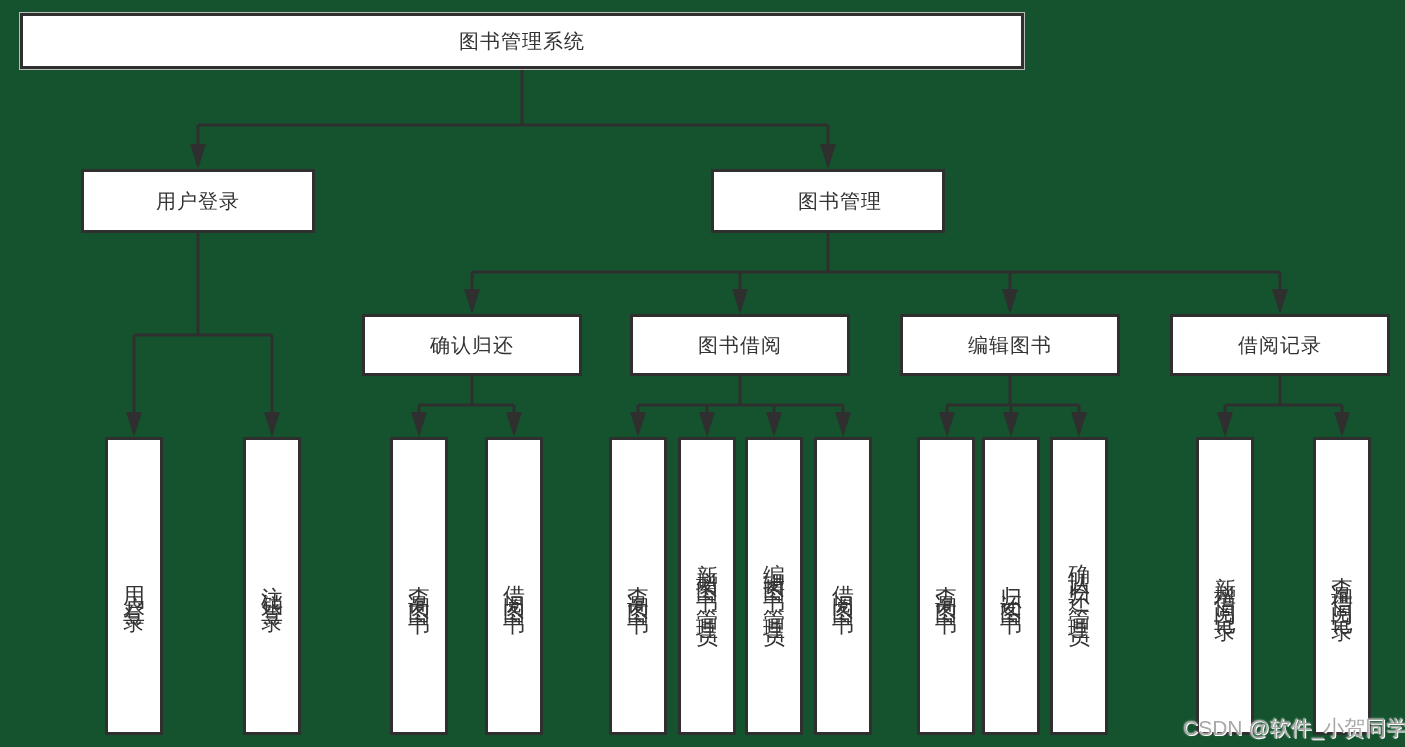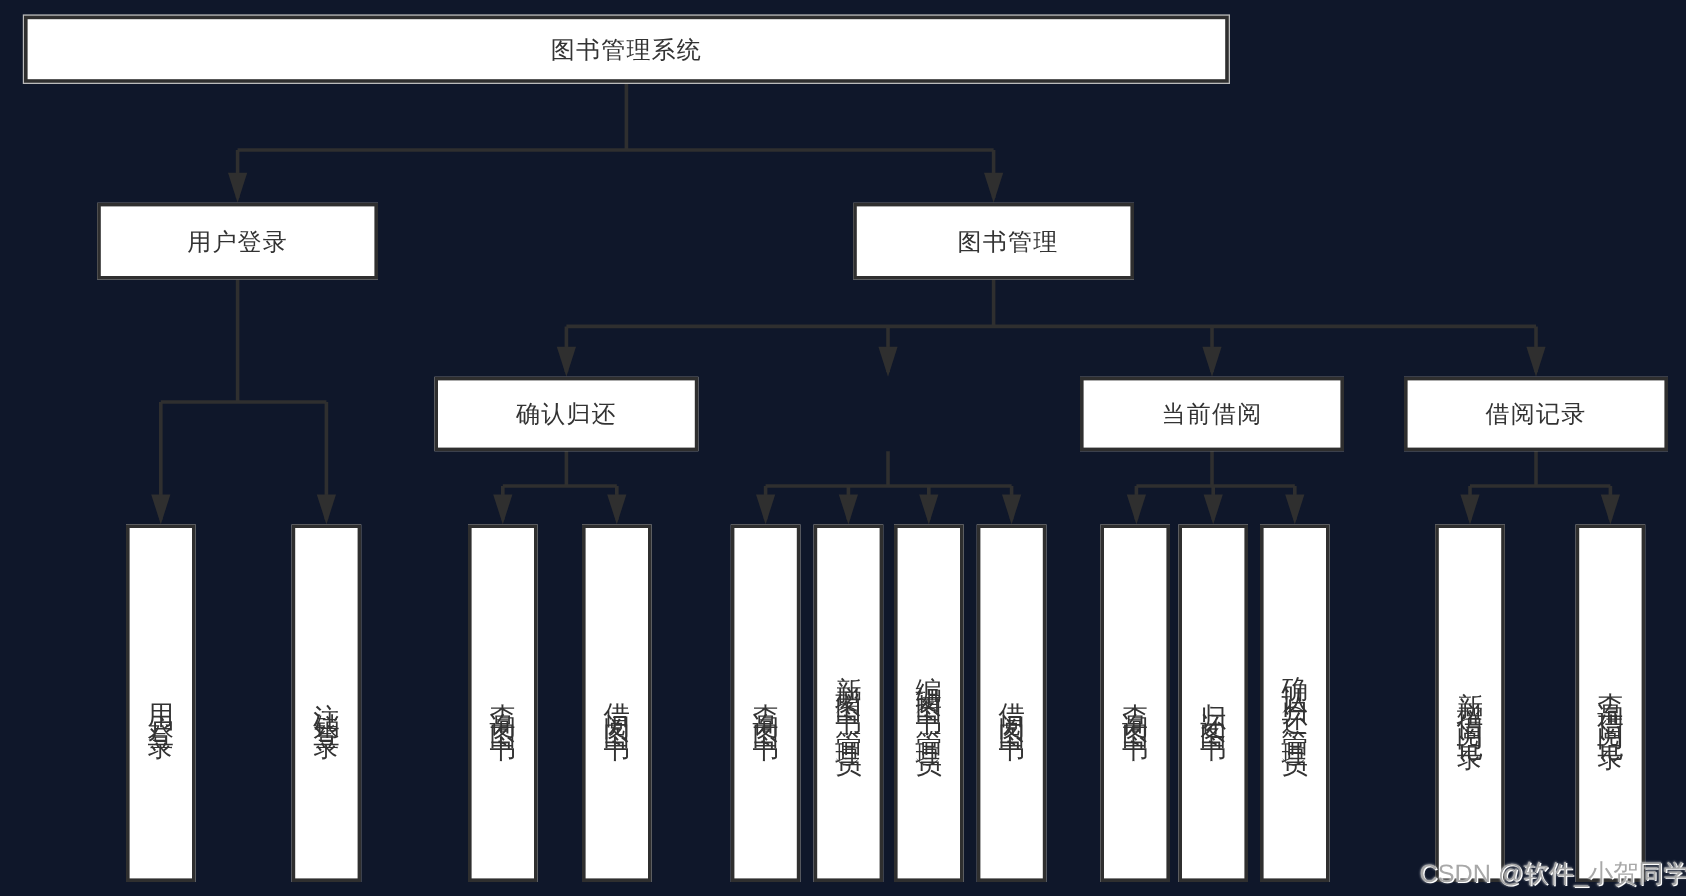--- a/index.html
+++ b/index.html
@@ -5,21 +5,21 @@
   html, body {
     margin: 0;
     padding: 0;
     background: #ffffff;
     font-family: "Liberation Sans", "DejaVu Sans", sans-serif;
   }
   .stage {
     position: relative;
     width: 1405px;
     height: 747px;
-    background: #0f172a;
+    background: #14532d;
     overflow: hidden;
     color: #333333;
   }
   .wires {
     position: absolute;
     left: 0;
     top: 0;
     pointer-events: none;
   }
   .hbox {
@@ -91,21 +91,22 @@
       <polygon points="1217,412 1233,412 1225,437" fill="#2f2f2f"></polygon>
       <polygon points="1334,412 1350,412 1342,437" fill="#2f2f2f"></polygon>
     </svg>
 
   <div class="hbox root" style="left:20px; top:13px; width:1004px; height:56px;">图书管理系统</div>
 
   <div class="hbox" style="left:81px; top:169px; width:234px; height:64px;">用户登录</div>
   <div class="hbox" style="left:711px; top:169px; width:234px; height:64px;padding-left:24px;">图书管理</div>
 
   <div class="hbox" style="left:362px; top:314px; width:220px; height:62px;">确认归还</div>
-  <div class="hbox" style="left:900px; top:314px; width:220px; height:62px;">当前借阅</div>
+  <div class="hbox" style="left:630px; top:314px; width:220px; height:62px;">图书借阅</div>
+  <div class="hbox" style="left:900px; top:314px; width:220px; height:62px;">编辑图书</div>
   <div class="hbox" style="left:1170px; top:314px; width:220px; height:62px;">借阅记录</div>
 
   <div class="vbox" style="left:105px;">用户登录</div>
   <div class="vbox" style="left:243px;">注销登录</div>
 
   <div class="vbox" style="left:390px;">查询图书</div>
   <div class="vbox" style="left:485px;">借阅图书</div>
 
   <div class="vbox" style="left:609px;">查询图书</div>
   <div class="vbox" style="left:678px;">新增图书（管理员）</div>

